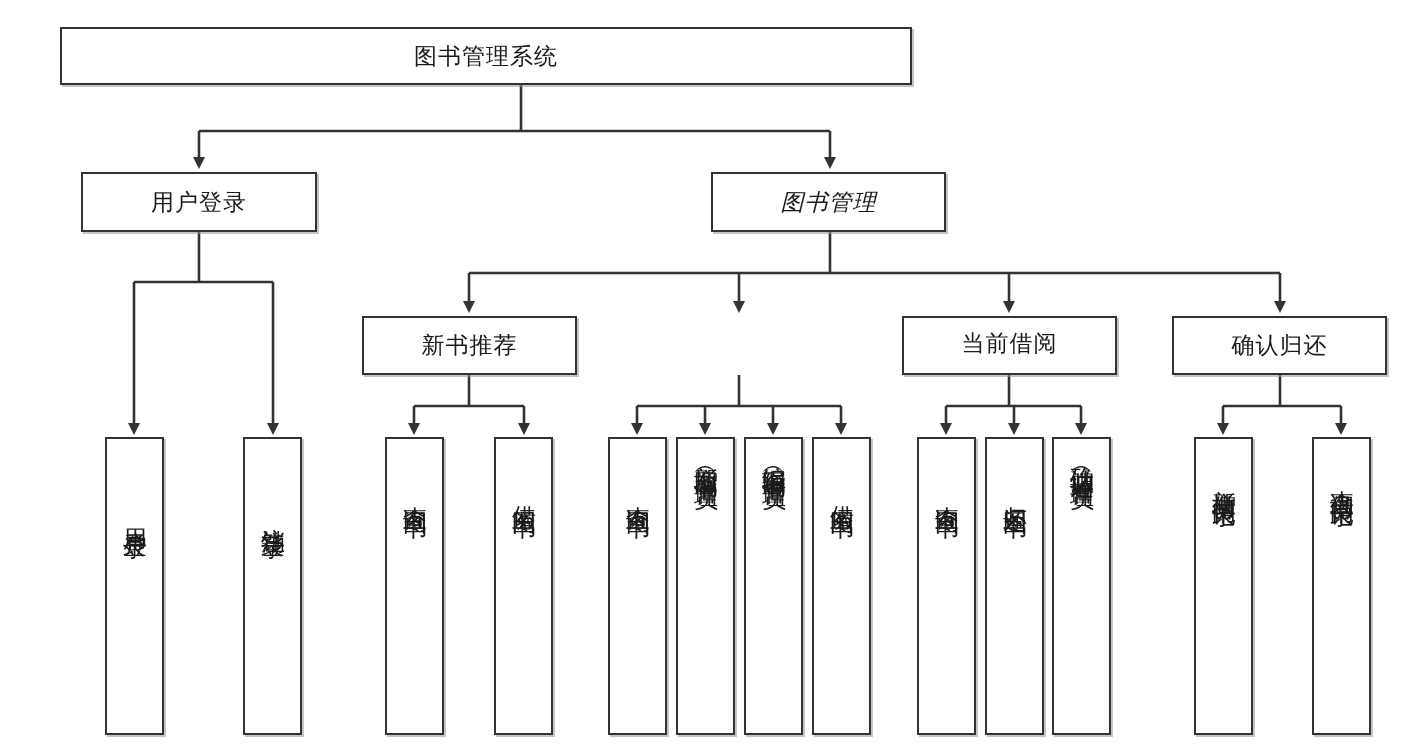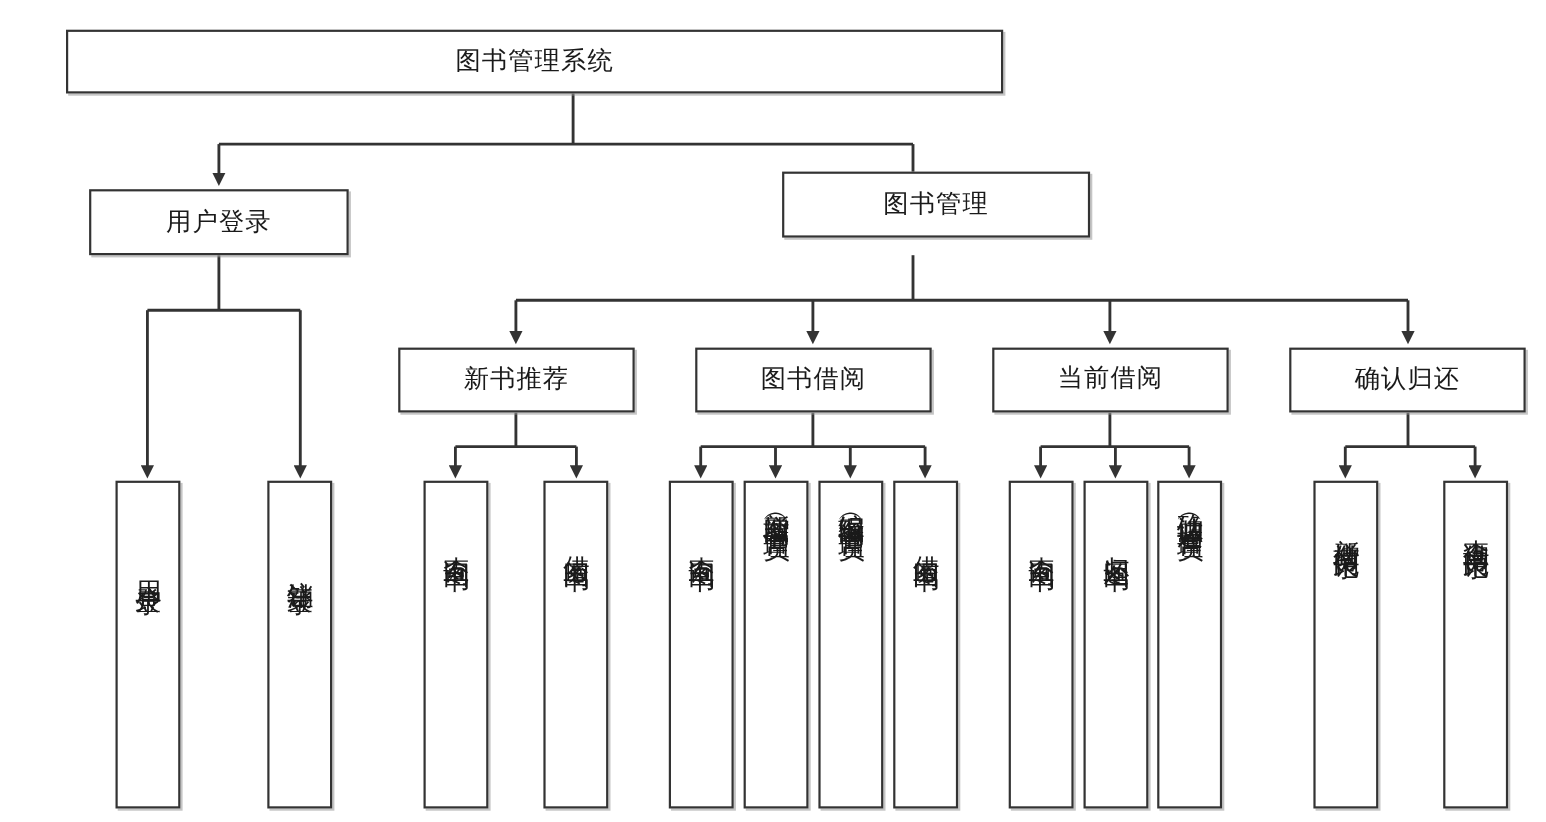--- a/index.html
+++ b/index.html
@@ -138,30 +138,27 @@
     </g>
   </svg>
 
   <div class="node" style="left:20px; top:27px; width:852px; height:58px;margin-left:40px;">
     <span class="label">图书管理系统</span>
   </div>
 
   <div class="node" style="left:81px; top:172px; width:236px; height:60px;">
     <span class="label">用户登录</span>
   </div>
-  <div class="node" style="left:711px; top:156px; width:280px; height:60px;">
+  <div class="node" style="left:711px; top:172px; width:235px; height:60px;font-style:italic;">
     <span class="label">图书管理</span>
   </div>
 
   <div class="node" style="left:362px; top:316px; width:215px; height:59px;justify-content:center;">
     <span class="label">新书推荐</span>
   </div>
-  <div class="node" style="left:632px; top:316px; width:215px; height:59px;">
-    <span class="label">图书借阅</span>
-  </div>
   <div class="node" style="left:902px; top:316px; width:215px; height:59px;font-family:Liberation Mono, monospace;">
     <span class="label">当前借阅</span>
   </div>
   <div class="node" style="left:1172px; top:316px; width:215px; height:59px;">
     <span class="label">确认归还</span>
   </div>
 
   <div class="node leaf mid" style="left:105px; top:437px; width:59px; height:298px;">
     <span class="label">用户登录</span>
   </div>

